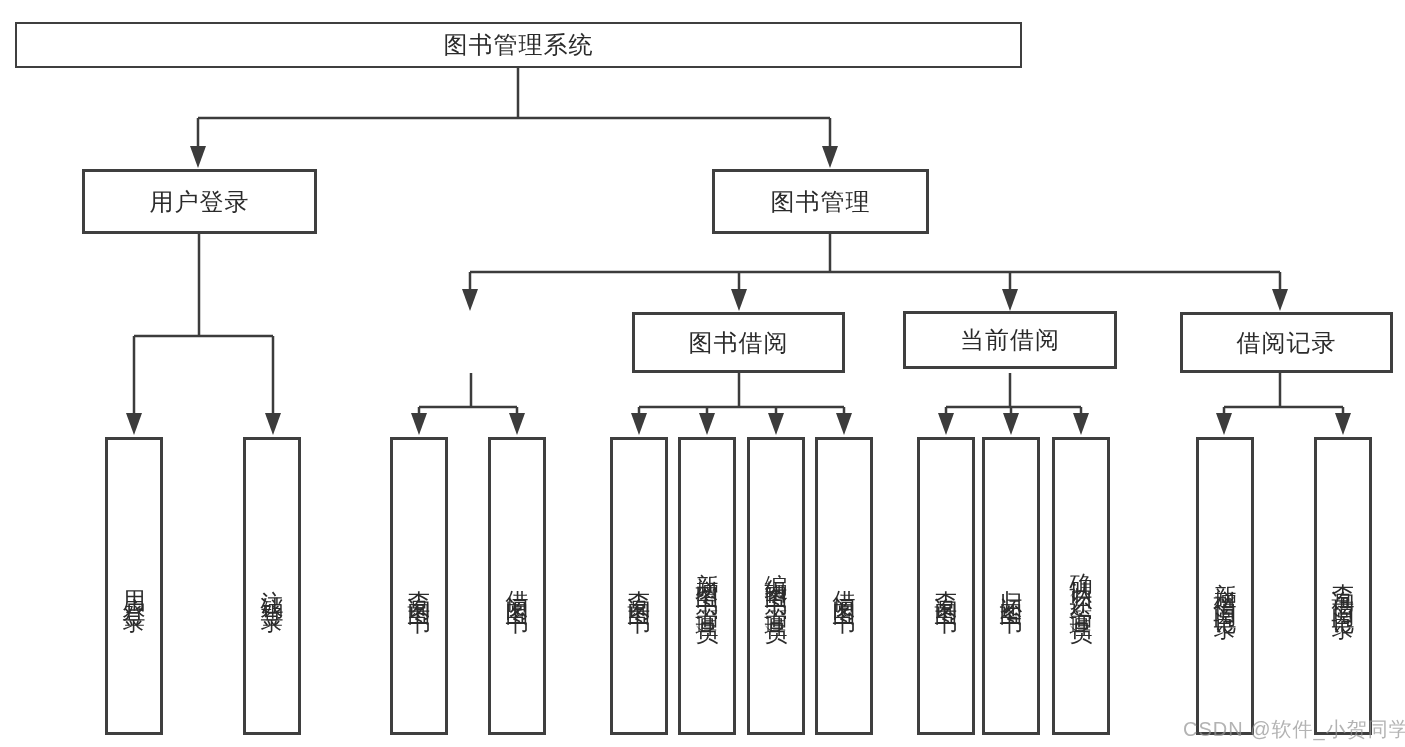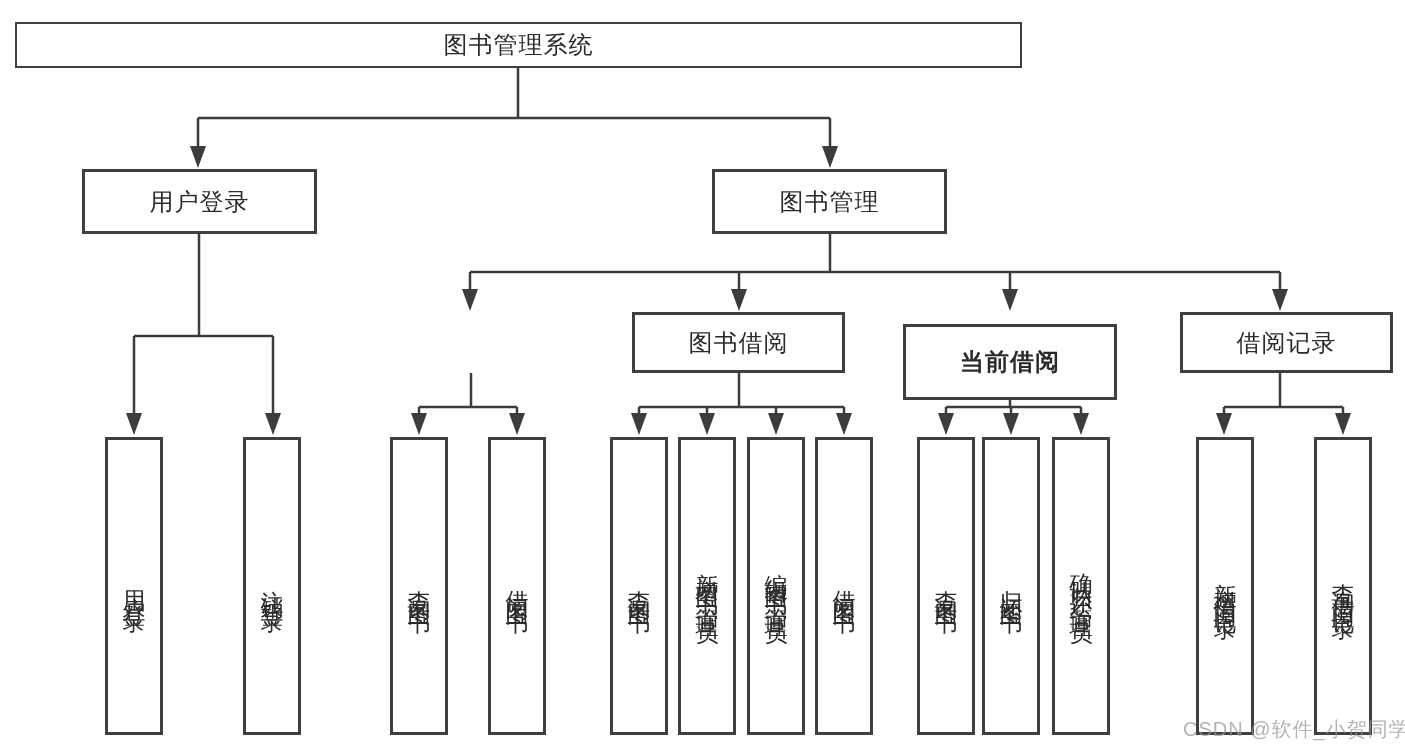--- a/index.html
+++ b/index.html
@@ -86,28 +86,28 @@
     </g>
   </svg>
 
   <div class="box root" style="left:15px;top:22px;width:1007px;height:46px;">
     <span class="hlabel">图书管理系统</span>
   </div>
 
   <div class="box" style="left:82px;top:169px;width:235px;height:65px;">
     <span class="hlabel">用户登录</span>
   </div>
-  <div class="box" style="left:712px;top:169px;width:235px;height:65px;">
+  <div class="box" style="left:712px;top:169px;width:217px;height:65px;">
     <span class="hlabel">图书管理</span>
   </div>
 
   <div class="box" style="left:632px;top:312px;width:213px;height:61px;">
     <span class="hlabel">图书借阅</span>
   </div>
-  <div class="box" style="left:903px;top:324px;width:214px;height:76px;font-weight:bold;">
+  <div class="box" style="left:903px;top:311px;width:214px;height:58px;">
     <span class="hlabel">当前借阅</span>
   </div>
   <div class="box" style="left:1180px;top:312px;width:213px;height:61px;">
     <span class="hlabel">借阅记录</span>
   </div>
 
   <div class="box" style="left:105px;top:437px;width:58px;height:298px;">
     <span class="vlabel">用户登录</span>
   </div>
   <div class="box" style="left:243px;top:437px;width:58px;height:298px;">

